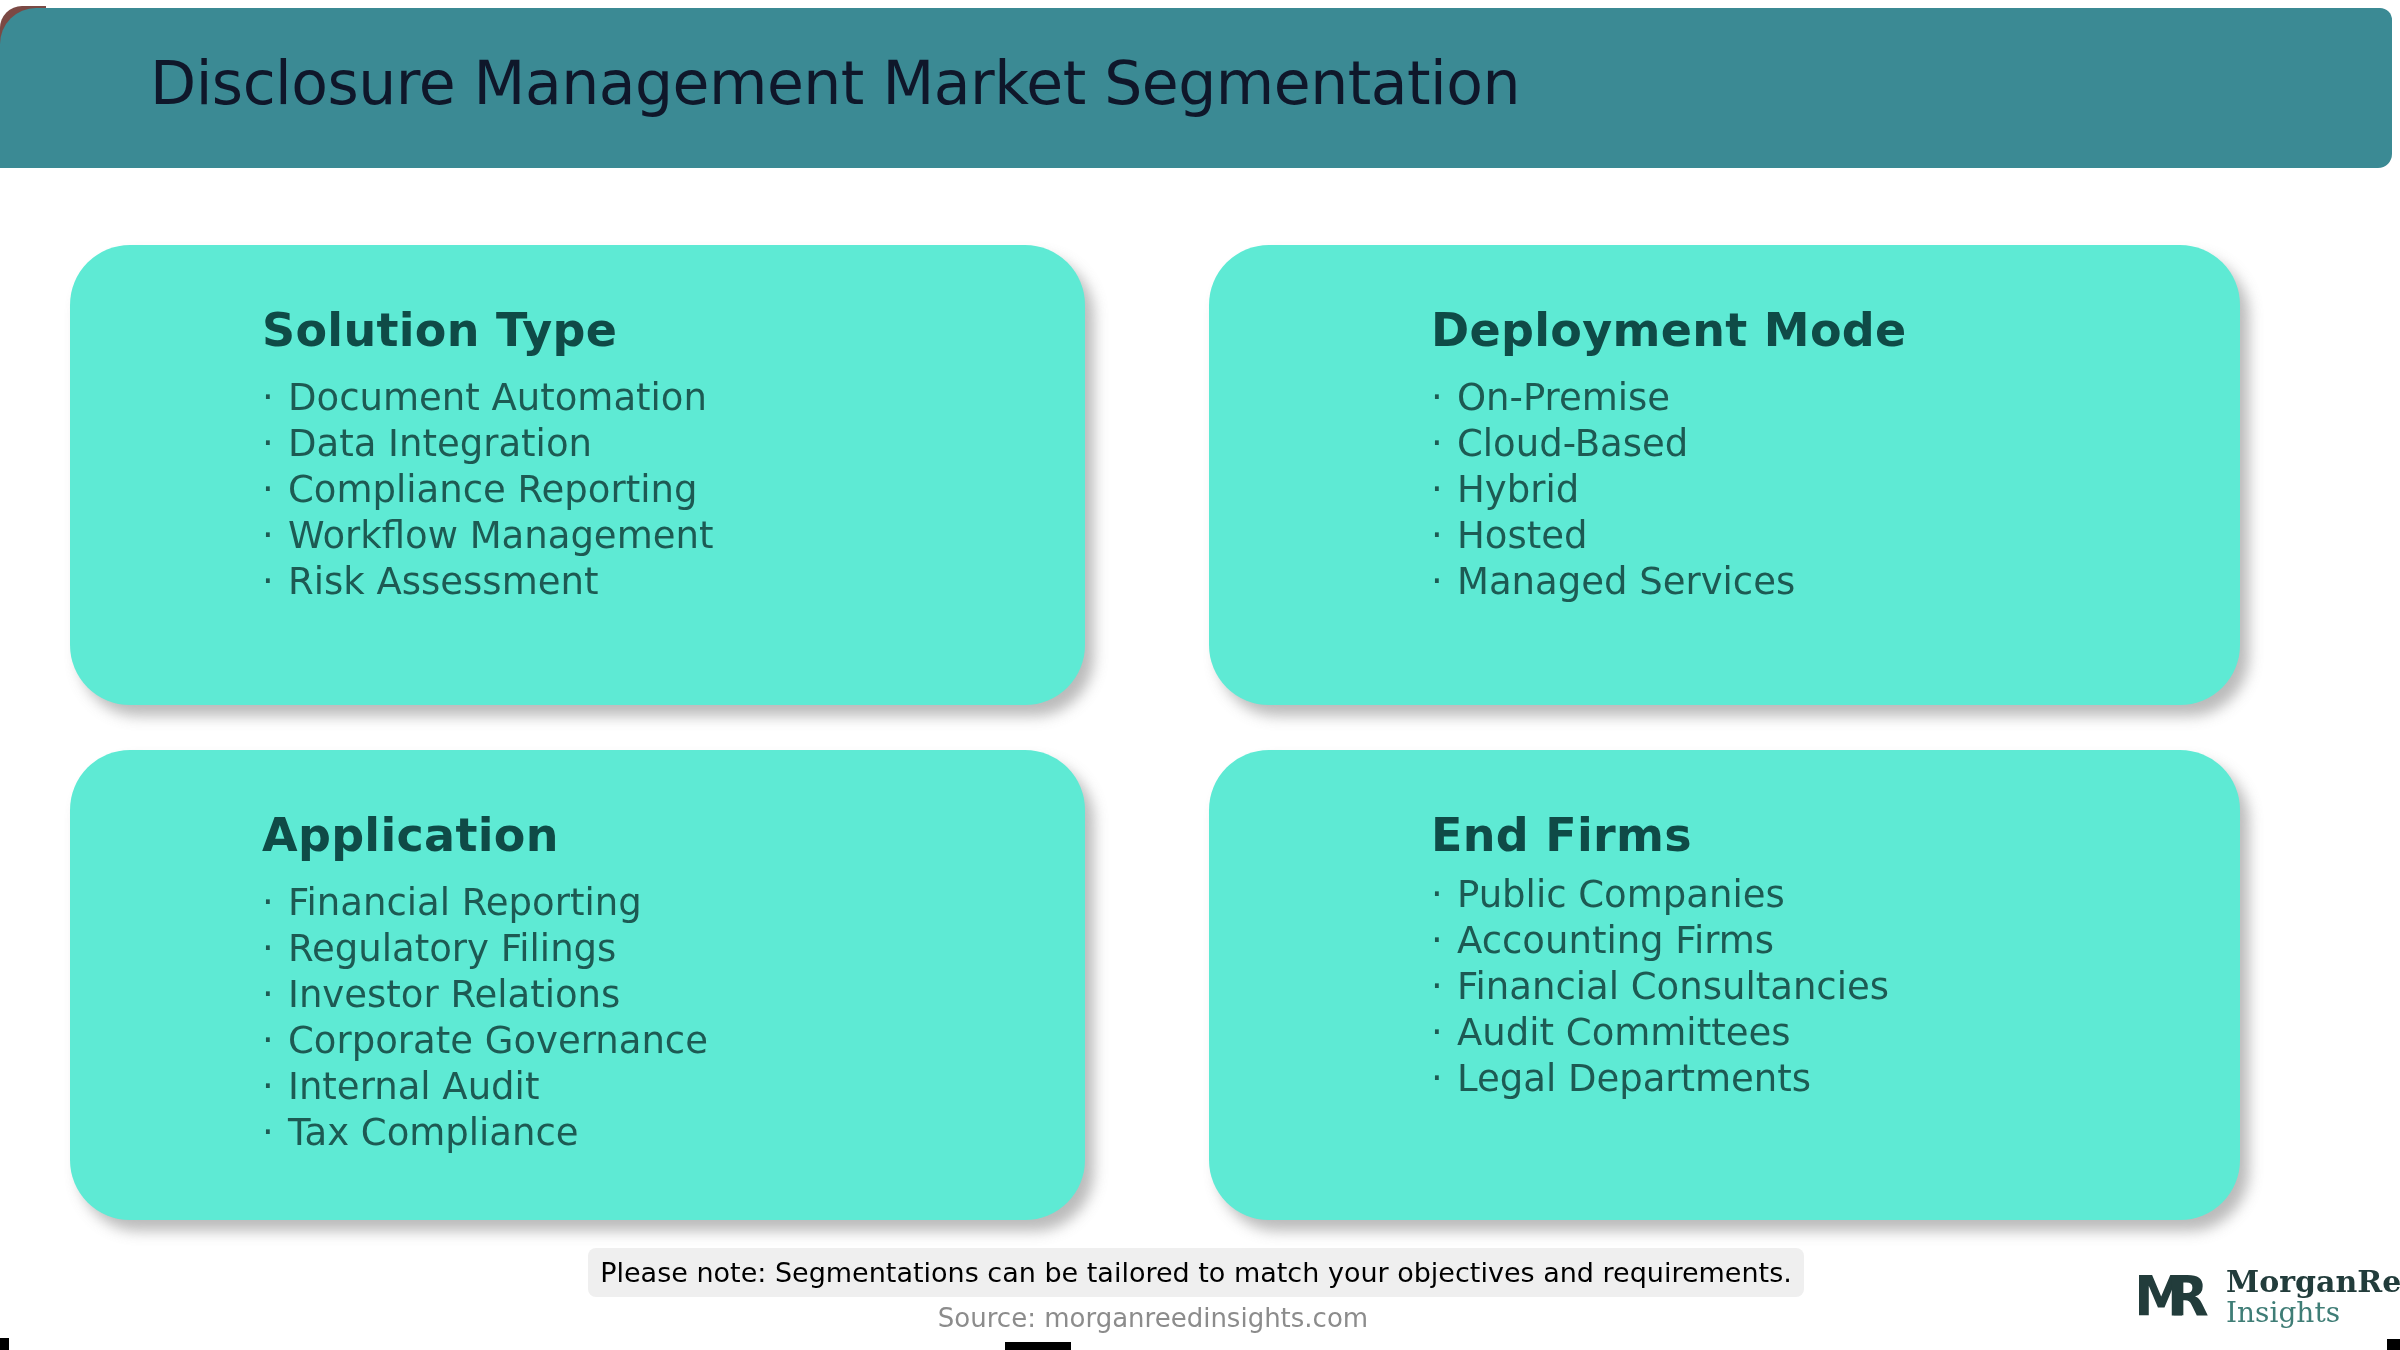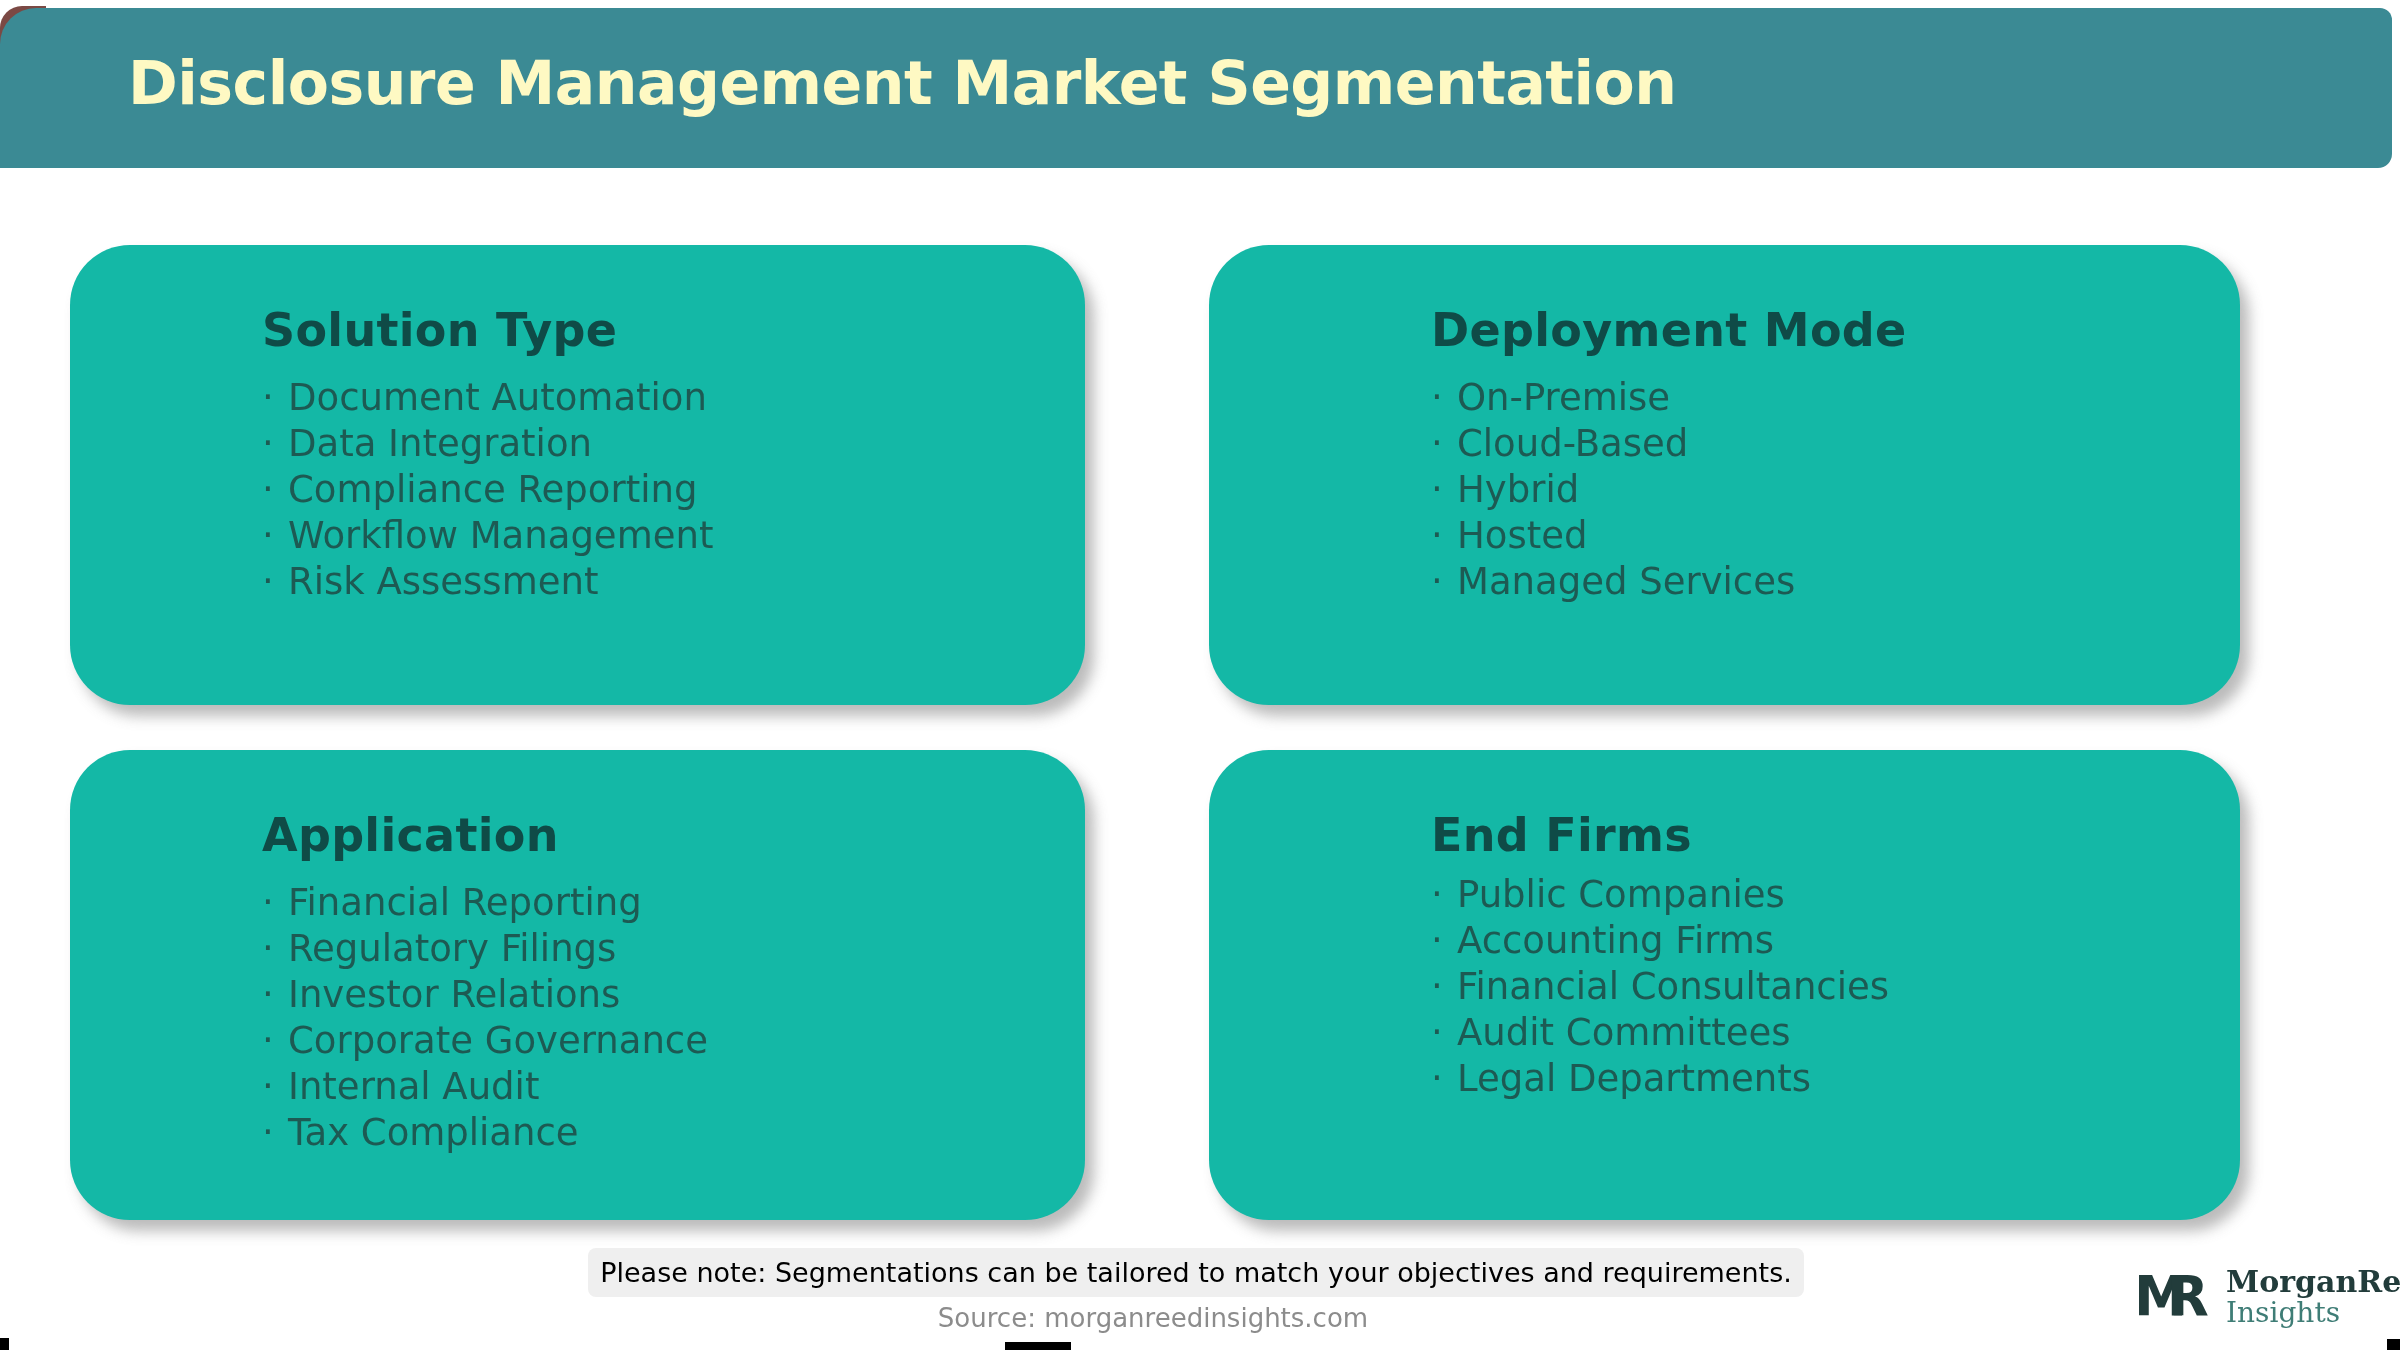--- a/index.html
+++ b/index.html
@@ -23,33 +23,33 @@
   header.top-bar {
     position: absolute;
     top: 8px; left: 0;
     width: 2392px; height: 160px;
     background: #3b8a94;
     border-radius: 36px 12px 14px 0;
     z-index: 1;
   }
   h1.page-title {
     position: absolute;
-    left: 128px; top: 0;
+    left: 150px; top: 0;
     line-height: 150px;
     font-size: 60px;
-    font-weight: 700;
+    font-weight: 400;
     letter-spacing: -0.5px;
-    color: #fef9c3;
+    color: #0f172a;
     white-space: nowrap;
   }
 
   
   .card {
     position: absolute;
-    background: #14b8a6;
+    background: #5eead4;
     border-radius: 60px;
     box-shadow: 9px 11px 14px rgba(105,105,105,0.45);
     padding-top: 58px;
     z-index: 1;
   }
   #card-solution    { left: 70px;   top: 245px; width: 1015px; height: 460px; padding-left: 192px; }
   #card-deployment  { left: 1209px; top: 245px; width: 1031px; height: 460px; padding-left: 222px; }
   #card-application { left: 70px;   top: 750px; width: 1015px; height: 470px; padding-left: 192px; }
   #card-enduser     { left: 1209px; top: 750px; width: 1031px; height: 470px; padding-left: 222px; }
 

